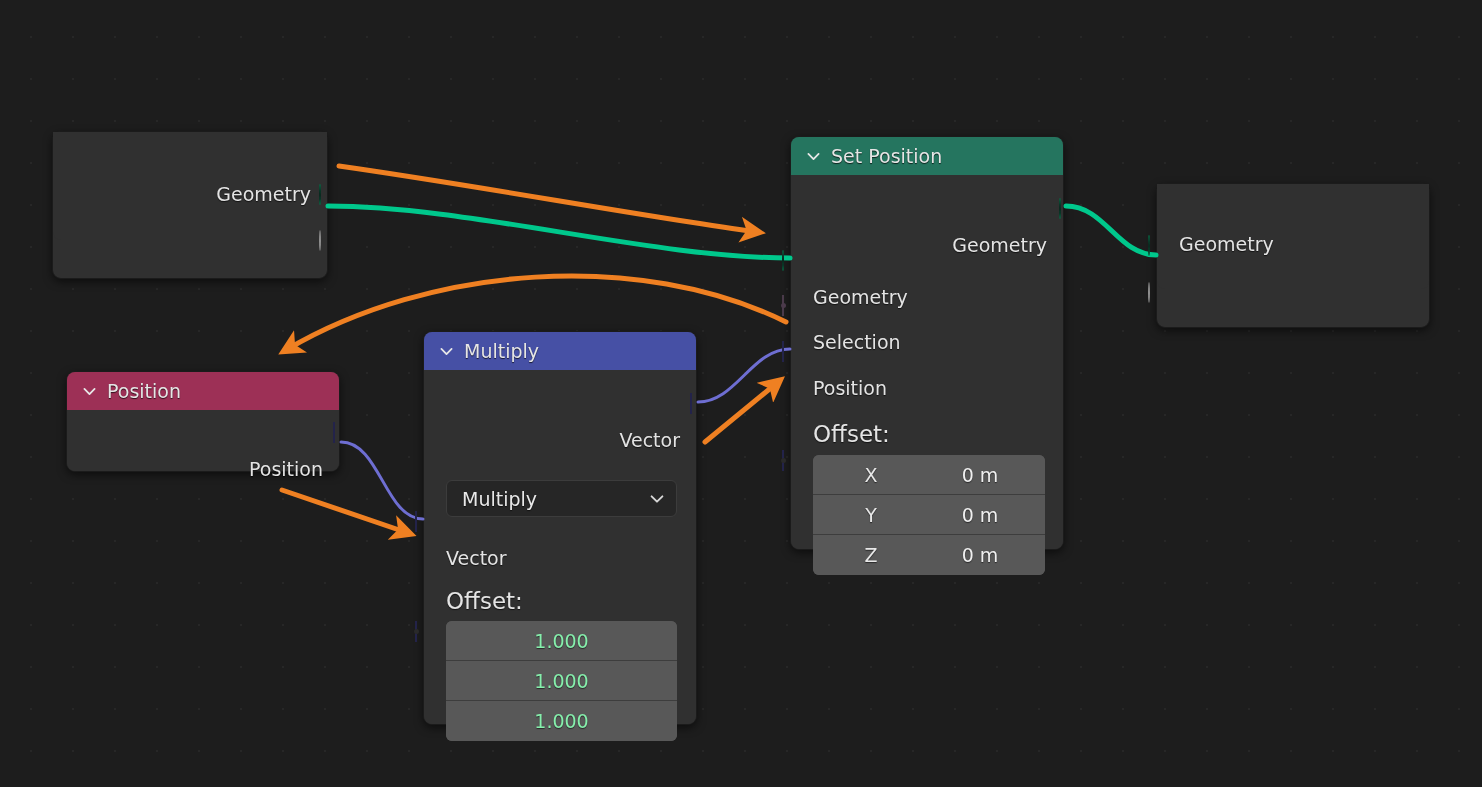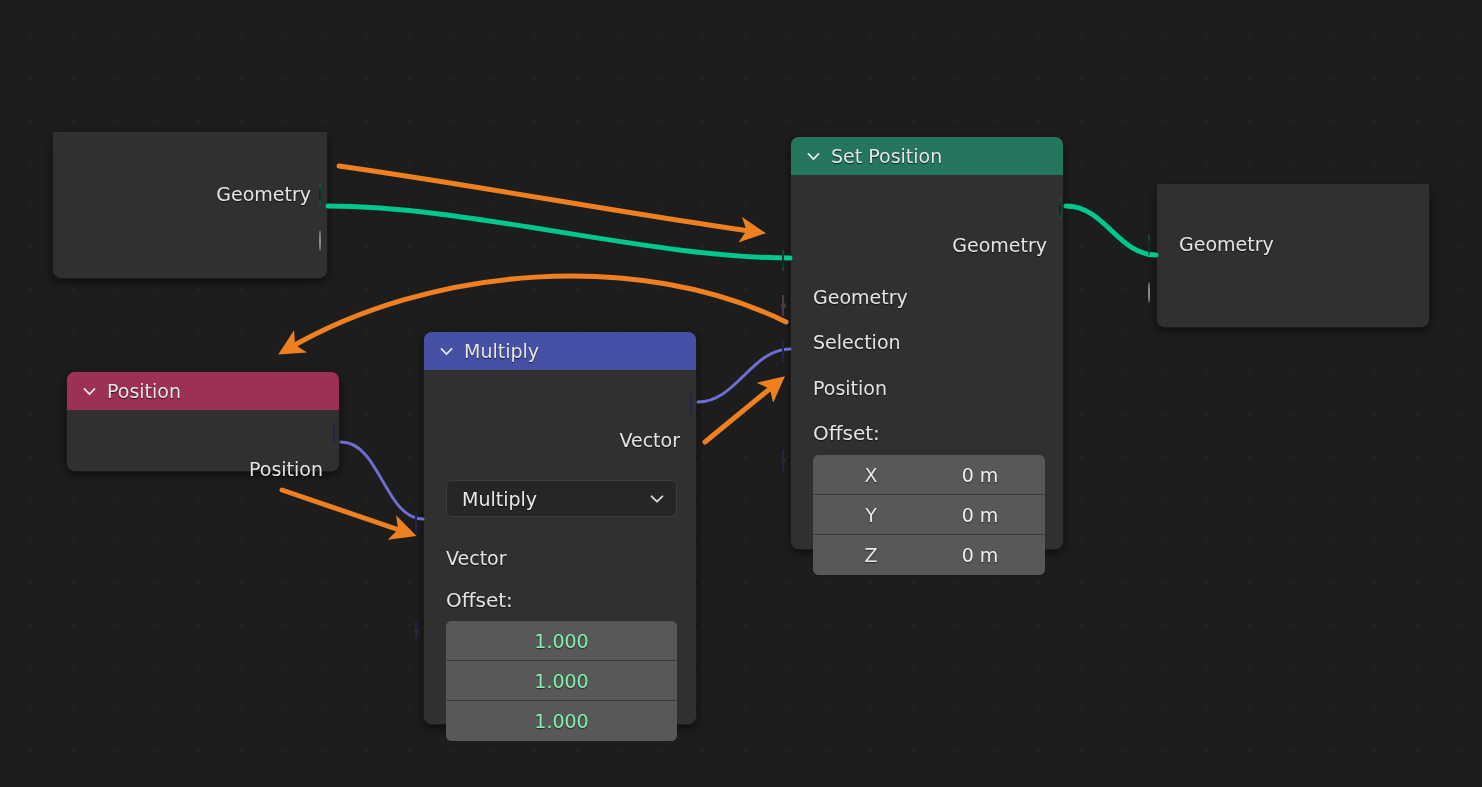--- a/index.html
+++ b/index.html
@@ -96,21 +96,21 @@
   .row.in  { justify-content: flex-start; padding-left: 22px; }
   .row-label {
     color: #e4e4e4;
     font-size: 19px;
     text-shadow: 0 1px 1px rgba(0,0,0,0.65);
     white-space: nowrap;
   }
   .section-label {
     position: absolute;
     color: #e4e4e4;
-    font-size: 20px;
+    font-size: 23px;
     text-shadow: 0 1px 1px rgba(0,0,0,0.65);
     left: 22px;
   }
 
   
   .socket {
     position: absolute;
     z-index: 6;
   }
   .sock-circle {

